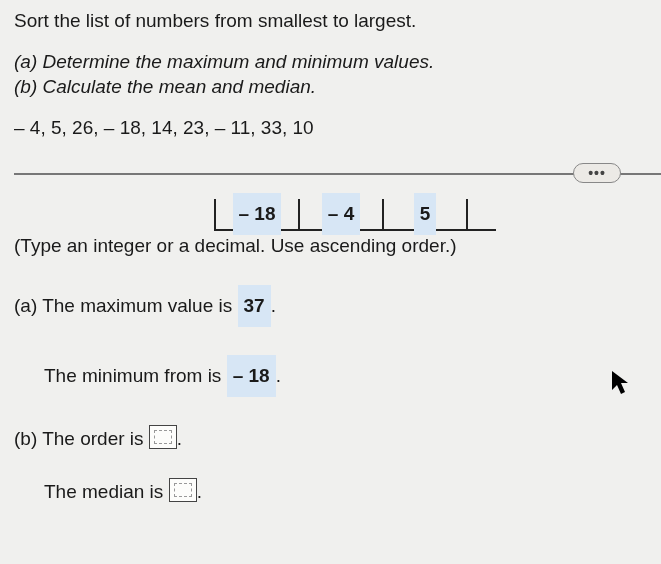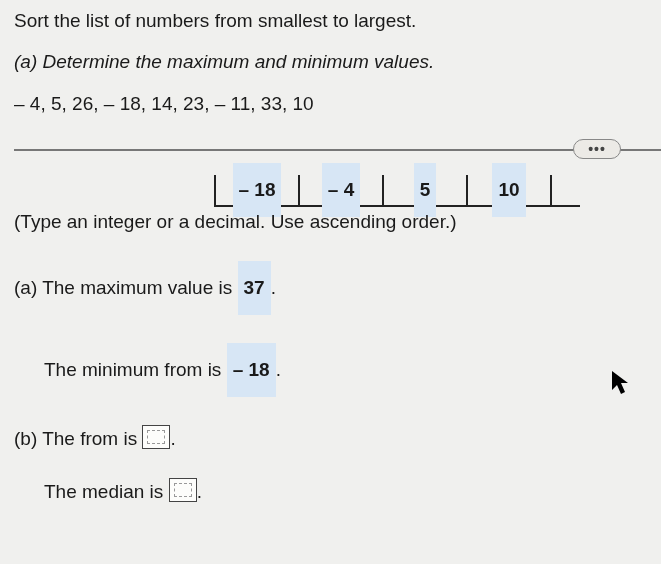--- a/index.html
+++ b/index.html
@@ -52,21 +52,21 @@
     border-bottom: 2px solid #222;
     width: 84px;
     height: 32px;
     display: flex;
     align-items: center;
     justify-content: center;
   }
   .sorted-cell:last-child { width: 30px; justify-content: flex-start; padding-left: 10px; }
   .filled {
     background: #d7e6f5;
-    padding: 16px 6px;
+    padding: 10px 6px;
     font-weight: bold;
     display: inline-block;
   }
   .hint { margin-bottom: 28px; }
   .answer-line { margin-bottom: 28px; margin-left: 0; }
   .answer-line.indent { margin-left: 30px; }
   .input-box {
     display: inline-block;
     width: 28px;
     height: 24px;
@@ -90,20 +90,21 @@
     pointer-events: none;
   }
 </style>
 </head>
 <body>
 
 <div class="instruction">Sort the list of numbers from smallest to largest.</div>
 
 <div class="subparts">
   <div>(a) Determine the maximum and minimum values.</div>
+  <div>(b) Calculate the mean and median.</div>
 </div>
 
 <div class="numberlist">– 4, 5, 26, – 18, 14, 23, – 11, 33, 10</div>
 
 <div class="hr-wrap">
   <div class="hr-line"></div>
   <div class="more-pill">
     <span>•••</span>
   </div>
 </div>
@@ -111,38 +112,35 @@
 <div class="sorted-row">
   <div class="sorted-cell">
       <span class="filled">– 18</span>
     </div>
   <div class="sorted-cell">
       <span class="filled">– 4</span>
     </div>
   <div class="sorted-cell">
       <span class="filled">5</span>
     </div>
-  <div class="sorted-cell">
-      <span class="filled">10</span>
-    </div>
   <div class="sorted-cell"></div>
 </div>
 
 <div class="hint">(Type an integer or a decimal. Use ascending order.)</div>
 
 <div class="answer-line">
   <span>(a) The maximum value is </span><span class="filled">37</span><span>.</span>
 </div>
 
 <div class="answer-line indent">
   <span>The minimum from is </span><span class="filled">– 18</span><span>.</span>
 </div>
 
 <div class="answer-line">
-  <span>(b) The from is </span><span class="input-box"></span><span>.</span>
+  <span>(b) The order is </span><span class="input-box"></span><span>.</span>
 </div>
 
 <div class="answer-line indent" style="margin-bottom:0">
   <span>The median is </span><span class="input-box"></span><span>.</span>
 </div>
 
 <svg class="cursor-svg" viewBox="0 0 20 26">
   <path d="M1 1 L1 20 L6 15 L10 24 L14 22 L10 13 L17 13 Z" fill="#000"></path>
 </svg>
 

